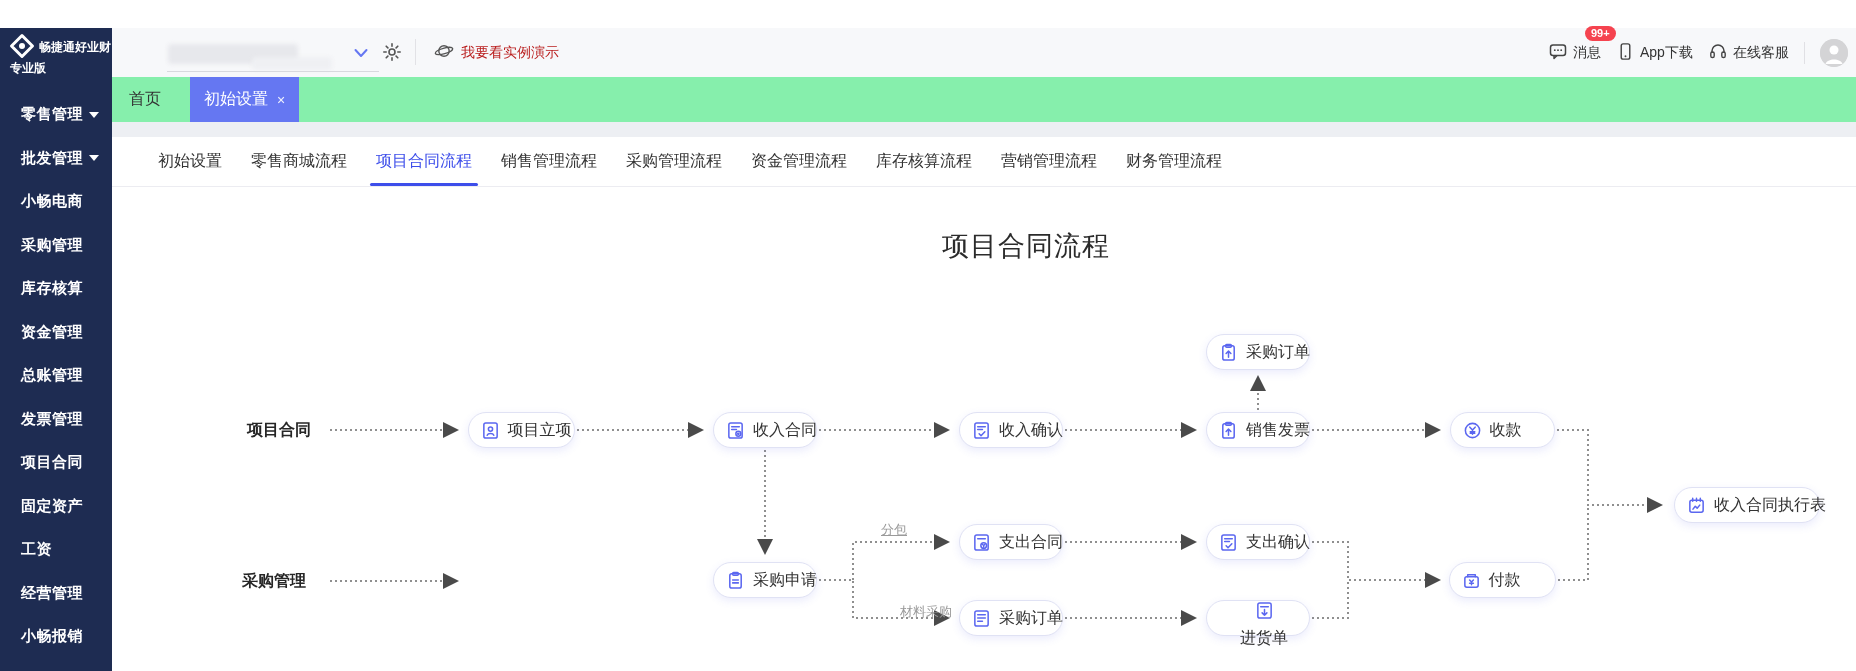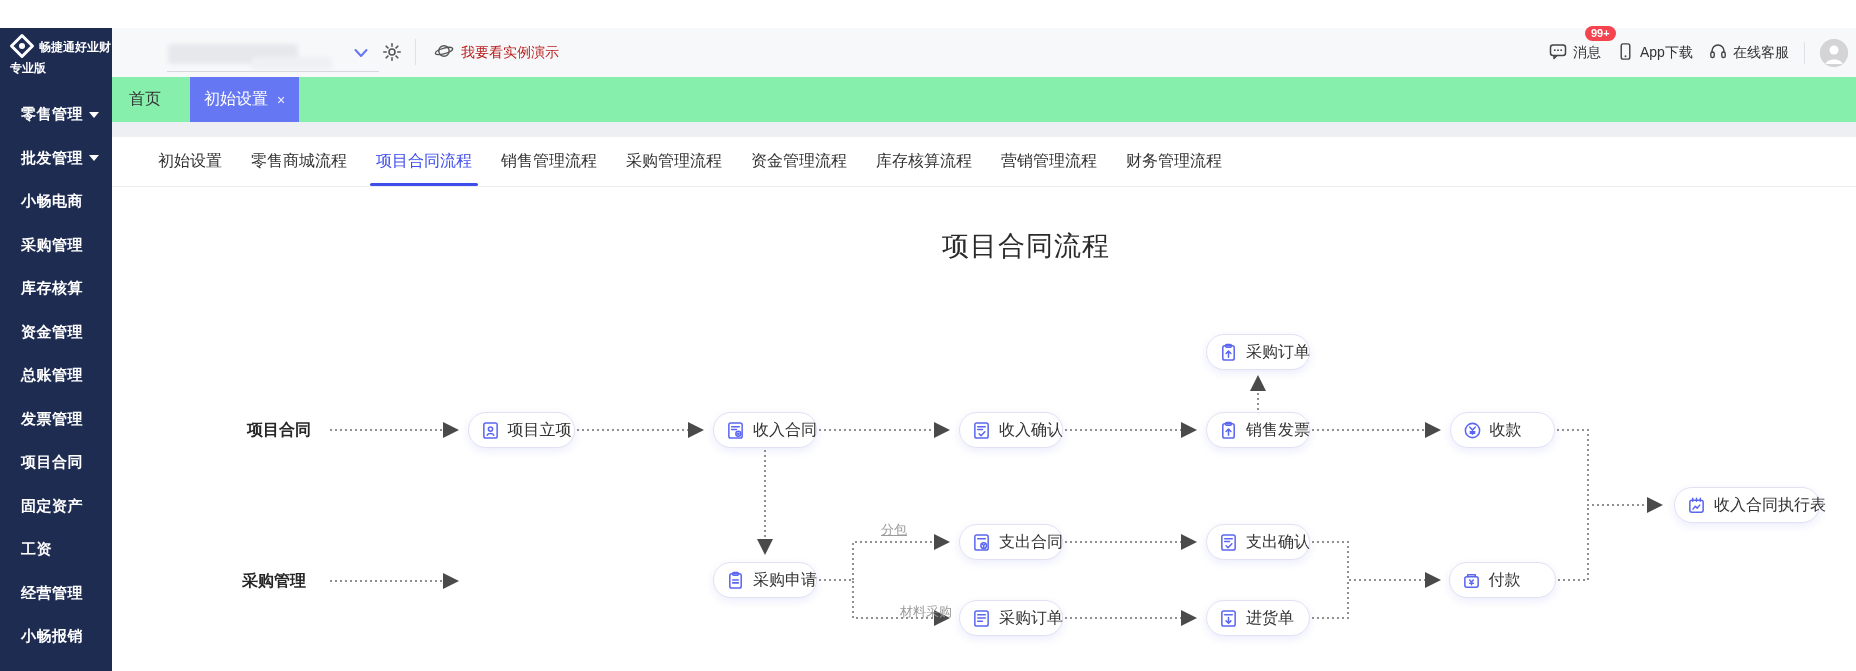--- a/index.html
+++ b/index.html
@@ -337,21 +337,21 @@
       </div>
       <div class="node" style="left: 959px; top: 600px; width: 104px;">
         <span style="display: inline-flex;">
           <svg width="19" height="19" viewBox="0 0 20 20" fill="none" stroke="#5b67f0" stroke-width="1.6" stroke-linecap="round" stroke-linejoin="round">
             <rect x="3" y="2" width="14" height="16" rx="2"></rect>
             <path d="M6 6h8 M6 9.5h8 M6 13h5"></path>
           </svg>
         </span>
         <span>采购订单</span>
       </div>
-      <div class="node" style="left: 1206px; top: 600px; width: 104px;">
+      <div class="node" style="left: 1206px; top: 600px; width: 104px; flex-direction: column;">
         <span style="display: inline-flex;">
           <svg width="19" height="19" viewBox="0 0 20 20" fill="none" stroke="#5b67f0" stroke-width="1.6" stroke-linecap="round" stroke-linejoin="round">
             <rect x="3" y="2" width="14" height="16" rx="2"></rect>
             <path d="M6 6h8 M10 9v6 M7.5 12.5L10 15l2.5-2.5"></path>
           </svg>
         </span>
         <span>进货单</span>
       </div>
       <div class="node" style="left: 1674px; top: 487px; width: 146px;">
         <span style="display: inline-flex;">

